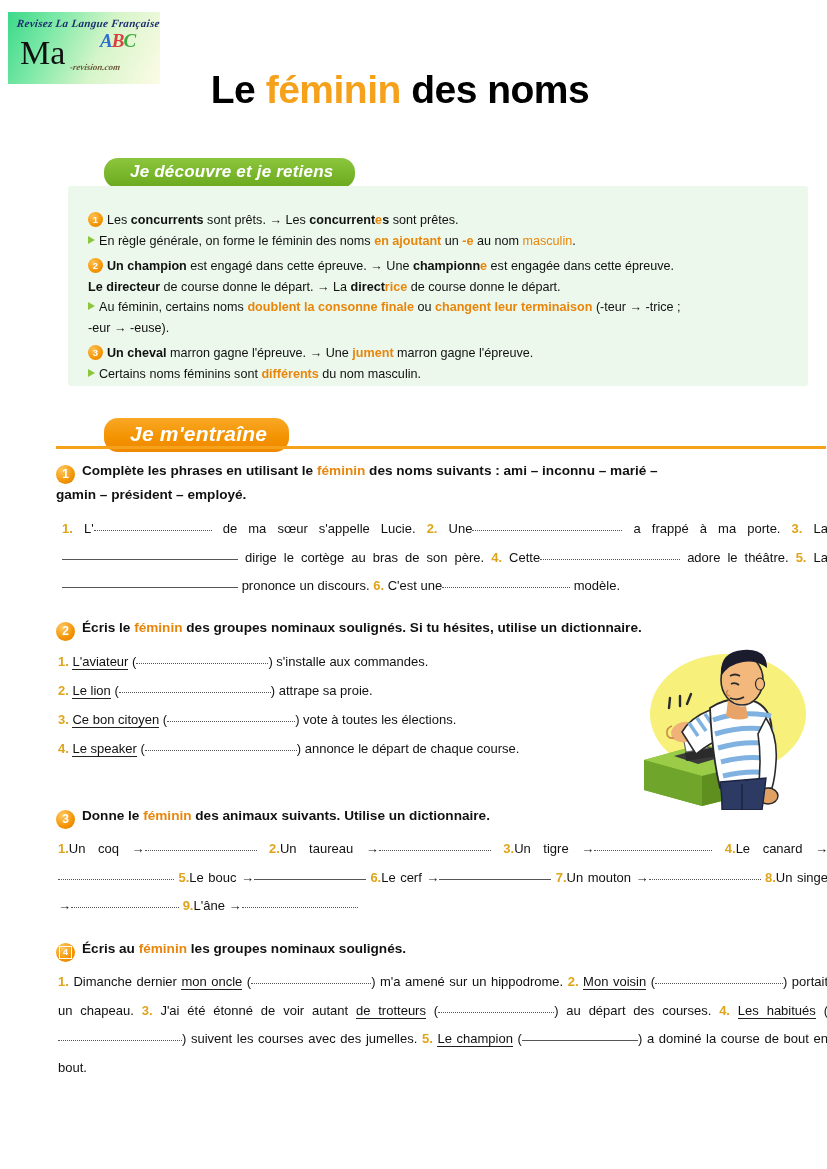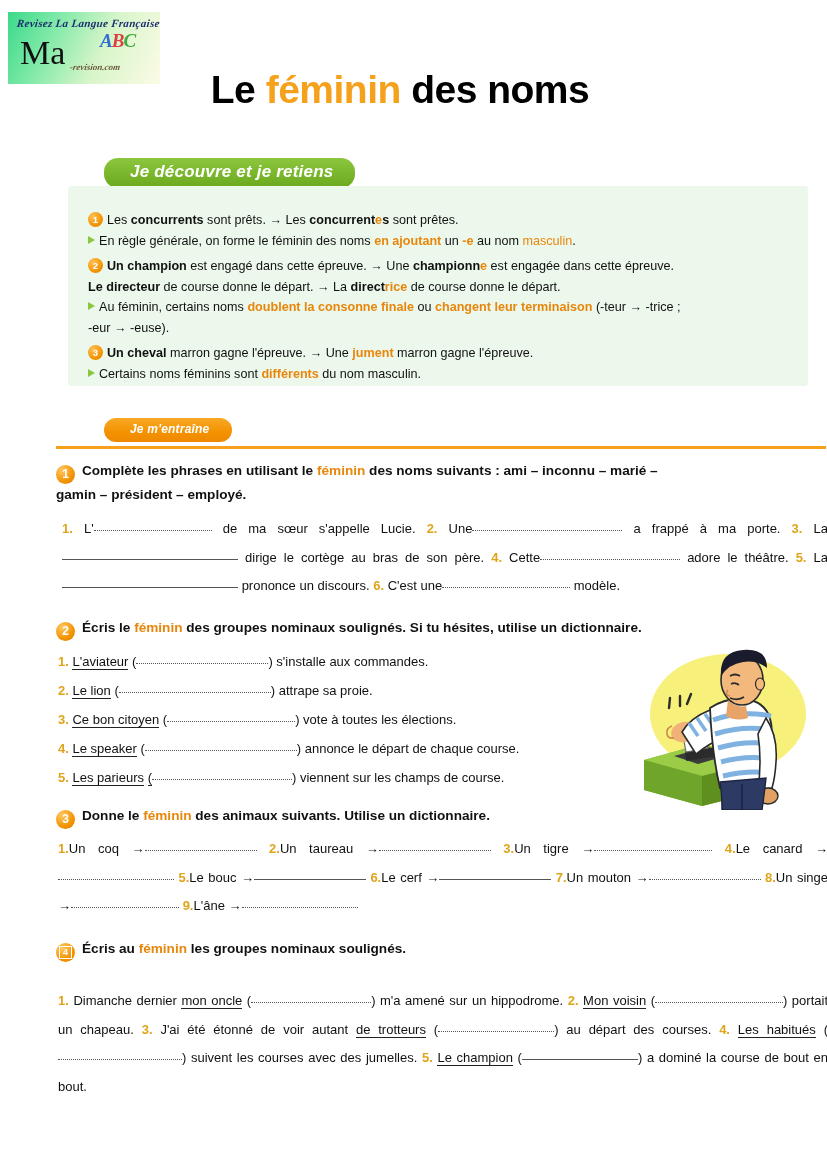--- a/index.html
+++ b/index.html
@@ -105,21 +105,21 @@
   .banner-green {
     left: 104px;
     top: 158px;
     background: linear-gradient(180deg, #8cc63e 0%, #79b62b 55%, #6aa81f 100%);
     text-align: center;
   }
   .banner-orange {
     left: 104px;
     top: 418px;
     background: linear-gradient(180deg, #f9a825 0%, #f39200 60%, #ef8800 100%);
-    font-size: 12px;
+    font-size: 21px;
   }
   .rule-orange {
     position: absolute;
     left: 56px;
     top: 446px;
     width: 770px;
     height: 3px;
     background: #F5A11B;
   }
 
@@ -346,25 +346,20 @@
     <div>
       <span class="qn">3.</span>
       <span class="ul-word">Ce bon citoyen</span>
       (<span class="blank" style="width:128px;"></span><span>) vote à toutes les élections.</span>
     </div>
     <div>
       <span class="qn">4.</span>
       <span class="ul-word">Le speaker</span>
       (<span class="blank" style="width:152px;"></span><span>) annonce le départ de chaque course.</span>
     </div>
-    <div>
-      <span class="qn">5.</span>
-      <span class="ul-word">Les parieurs</span>
-      <span style="border-bottom:1.2px solid #222;">(</span><span class="blank" style="width:140px;"></span><span>) viennent sur les champs de course.</span>
-    </div>
   </div>
 </div>
 
 <div class="illus">
   <svg viewBox="0 0 180 162" width="180" height="162">
     <ellipse cx="92" cy="66" rx="78" ry="60" fill="#F7F07A"></ellipse>
 
     <polygon points="8,112 66,96 130,112 130,142 66,158 8,142" fill="#7CB32E"></polygon>
     <polygon points="8,112 66,96 130,112 66,128" fill="#9ACC48"></polygon>
     <polygon points="66,128 130,112 130,142 66,158" fill="#5F901F"></polygon>
@@ -441,21 +436,21 @@
     <span>→</span><span class="blank" style="width:108px;"></span>
     <span class="qn">9.</span><span>L'âne</span>
     <span>→</span><span class="blank" style="width:116px;"></span>
   </div>
 </div>
 
 <div class="ex" style="top:938px;">
   <div class="ex-head">
     <span class="ex-badge square-num"><span>4</span></span><span>Écris au </span><span class="o">féminin</span><span> les groupes nominaux soulignés.</span>
   </div>
-  <div class="ex-body justified" style="margin-top:25px; padding-left:2px;">
+  <div class="ex-body justified" style="margin-top:6px; padding-left:2px;">
     <span class="qn">1.</span>
     <span>Dimanche dernier</span>
     <span class="ul-word">mon oncle</span>
     (<span class="blank" style="width:120px;"></span>)
     <span>m'a amené sur un hippodrome.</span>
     <span class="qn">2.</span>
     <span class="ul-word">Mon voisin</span>
     (<span class="blank" style="width:128px;"></span>)
     <span>portait un chapeau.</span>
     <span class="qn">3.</span>

